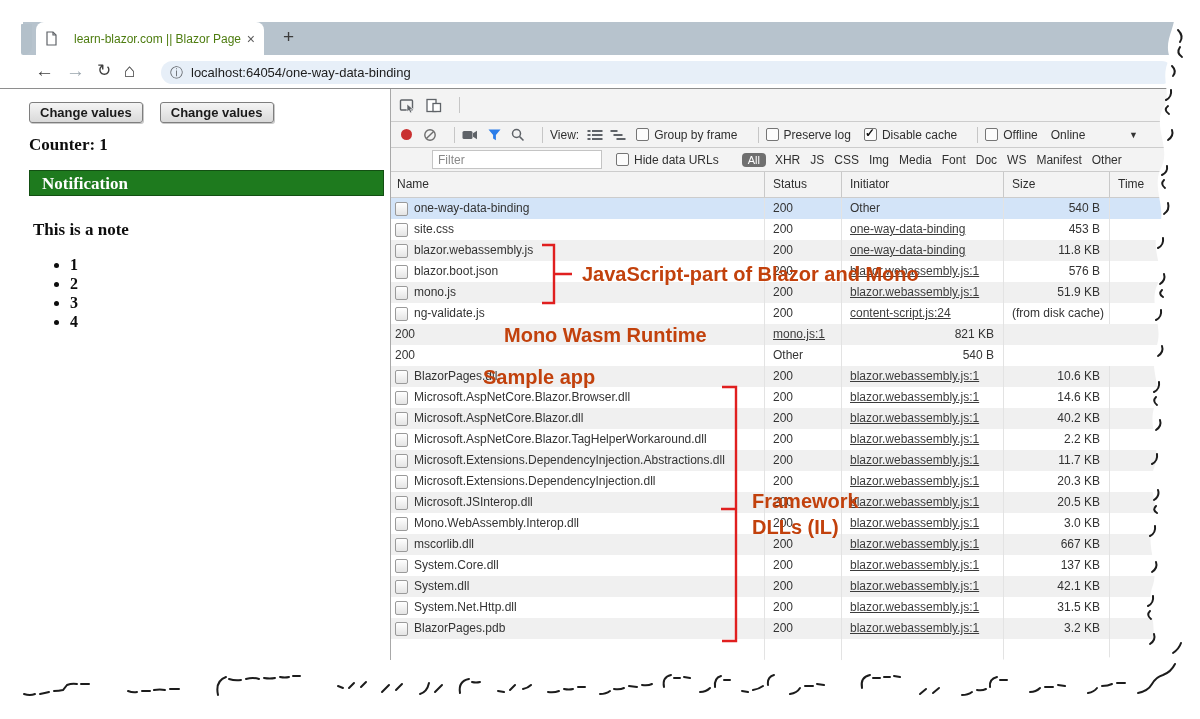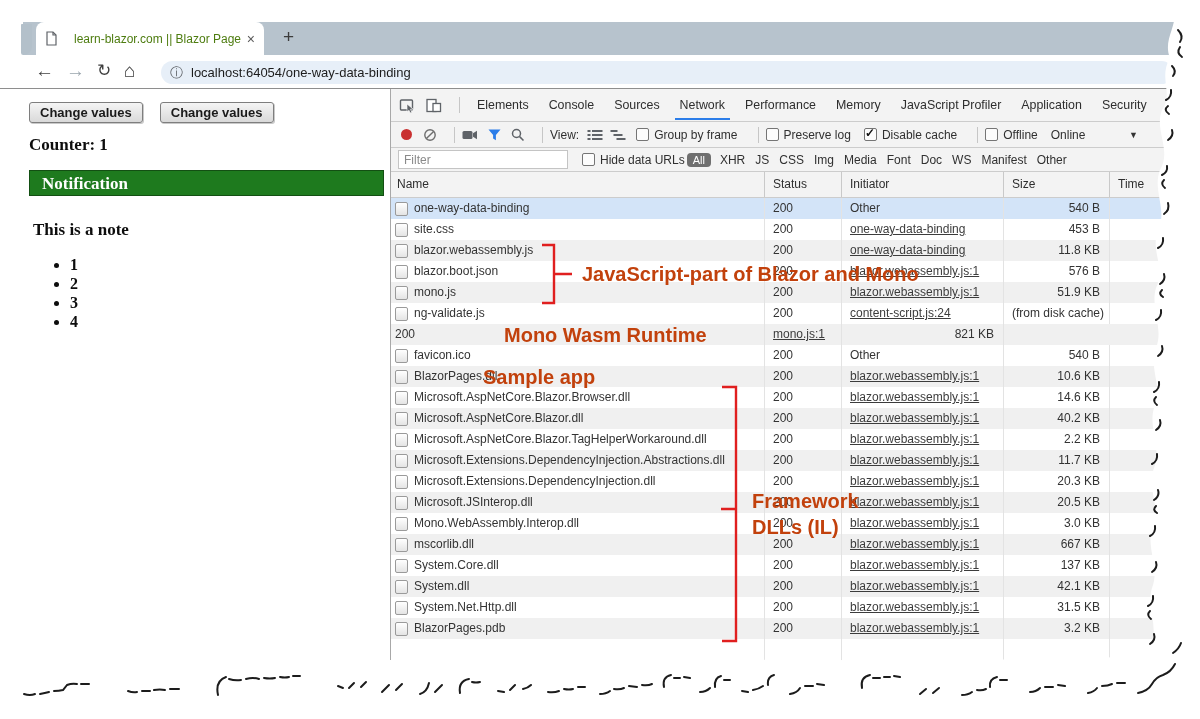--- a/index.html
+++ b/index.html
@@ -46,21 +46,21 @@
   .dt-t2{height:26px;padding-left:10px;}
   .rec{width:11px;height:11px;border-radius:50%;background:#c93030;margin-right:11px;flex:0 0 auto;}
   .ic{flex:0 0 auto;margin-right:10px;display:inline-block;}
   .cb{position:relative;width:11px;height:11px;border:1px solid #757575;background:#fcfcfc;
       border-radius:2px;margin-right:5px;flex:0 0 auto;}
   .cb.checked::after{content:"✓";position:absolute;left:0px;top:-3px;font-size:12px;font-weight:bold;color:#111;}
   .t2lab{margin-right:13px;color:#303030;white-space:nowrap;text-align:right;}
   .ddown{margin-left:auto;margin-right:62px;font-size:9px;color:#333;}
   .dt-t3{height:24px;padding-left:7px;}
   .filter-input{width:158px;height:15px;font-size:12px;font-family:"Liberation Sans",sans-serif;
-                border:1px solid #c4c4c4;padding:1px 5px;margin-right:14px;color:#333;}
+                border:1px solid #c4c4c4;padding:1px 5px;margin-right:14px;color:#333;margin-left:34px;}
   .filter-input::placeholder{color:#8a8a8a;}
   .allpill{background:#6f6f6f;color:#fff;border-radius:4px;padding:1px 6px;font-size:11px;
            margin:0 9px 0 2px;}
   .tfilter{margin-right:10px;color:#303030;}
   .ncols{display:grid;grid-template-columns:373px 77px 162px 106px 1fr;}
   .nhead{background:#f3f3f3;border-bottom:1px solid #ccc;height:25px;line-height:25px;}
   .nhead>div{padding-left:8px;border-left:1px solid #c9c9c9;box-sizing:border-box;color:#2e2e2e;}
   .nhead>div:first-child{border-left:none;padding-left:6px;}
   .nrow{height:21px;line-height:21px;background:#fff;}
   .nrow.alt{background:#f0f0f0;}
@@ -125,31 +125,20 @@
     <div class="dt-row dt-tabsrow">
       <svg class="ic" width="17" height="15" viewBox="0 0 17 15">
         <rect x="1.5" y="2" width="12" height="10" rx="1" fill="none" stroke="#5f6368" stroke-width="1.4"></rect>
         <path d="M8,6 l6,5 -2.5,0.35 1.3,2.8 -1.6,0.75 -1.3,-2.8 -1.9,1.7 z" fill="#5f6368" stroke="#fff" stroke-width="0.6"></path>
       </svg>
       <svg class="ic" width="16" height="15" viewBox="0 0 16 15">
         <rect x="1" y="1.5" width="9" height="12" fill="#fff" stroke="#5f6368" stroke-width="1.3"></rect>
         <rect x="7" y="5.5" width="7.5" height="8" fill="#fff" stroke="#5f6368" stroke-width="1.3"></rect>
       </svg>
       <span class="vsep"></span>
-      <div id="dt-tabs" style="display:flex;">
-          <span class="dt-tab">Elements</span>
-          <span class="dt-tab">Console</span>
-          <span class="dt-tab">Sources</span>
-          <span class="dt-tab active">Network</span>
-          <span class="dt-tab">Performance</span>
-          <span class="dt-tab">Memory</span>
-          <span class="dt-tab">JavaScript Profiler</span>
-          <span class="dt-tab">Application</span>
-          <span class="dt-tab">Security</span>
-        </div>
     </div>
 
     <div class="dt-row dt-t2">
       <span class="rec"></span>
       <svg class="ic" width="14" height="14" viewBox="0 0 14 14">
         <circle cx="7" cy="7" r="5.2" fill="none" stroke="#6e6e6e" stroke-width="1.4"></circle>
         <line x1="3.4" y1="10.6" x2="10.6" y2="3.4" stroke="#6e6e6e" stroke-width="1.4"></line>
       </svg>
       <span class="vsep"></span>
       <svg class="ic" width="16" height="12" viewBox="0 0 16 12">
@@ -192,21 +181,21 @@
       <span class="vsep"></span>
       <span class="cb"></span>
       <span class="t2lab">Offline</span>
       <span class="t2lab">Online</span>
       <span class="ddown">▼</span>
     </div>
 
     <div class="dt-row dt-t3">
       <input class="filter-input" placeholder="Filter" style="">
       <span class="cb"></span>
-      <span class="t2lab" style="margin-right:0;">Hide data URLs</span>
+      <span class="t2lab" style="margin-right:21px;">Hide data URLs</span>
       <span class="allpill">All</span>
       <div id="type-filters" style="display:flex;">
           <span class="tfilter">XHR</span>
           <span class="tfilter">JS</span>
           <span class="tfilter">CSS</span>
           <span class="tfilter">Img</span>
           <span class="tfilter">Media</span>
           <span class="tfilter">Font</span>
           <span class="tfilter">Doc</span>
           <span class="tfilter">WS</span>
@@ -283,24 +272,20 @@
           <div class="cell-size">(from disk cache)</div>
           <div></div>
         </div>
         <div class="ncols nrow alt">
           <div>200</div>
           <div><span class="init-link">mono.js:1</span></div>
           <div class="cell-size">821 KB</div>
           <div></div>
         </div>
         <div class="ncols nrow">
-          <div>
-            <span class="fico"></span>
-            <span>favicon.ico</span>
-          </div>
           <div>200</div>
           <div><span>Other</span></div>
           <div class="cell-size">540 B</div>
           <div></div>
         </div>
         <div class="ncols nrow alt">
           <div>
             <span class="fico"></span>
             <span>BlazorPages.dll</span>
           </div>

